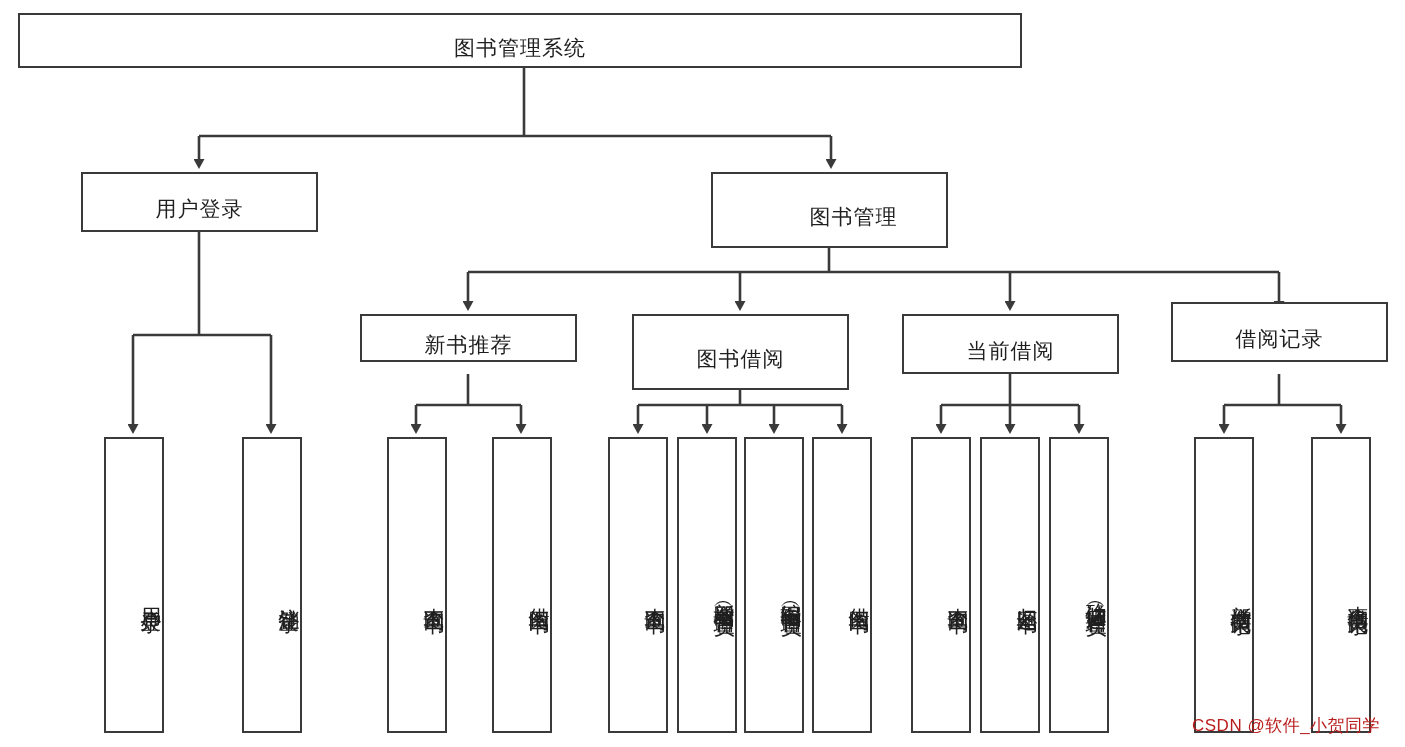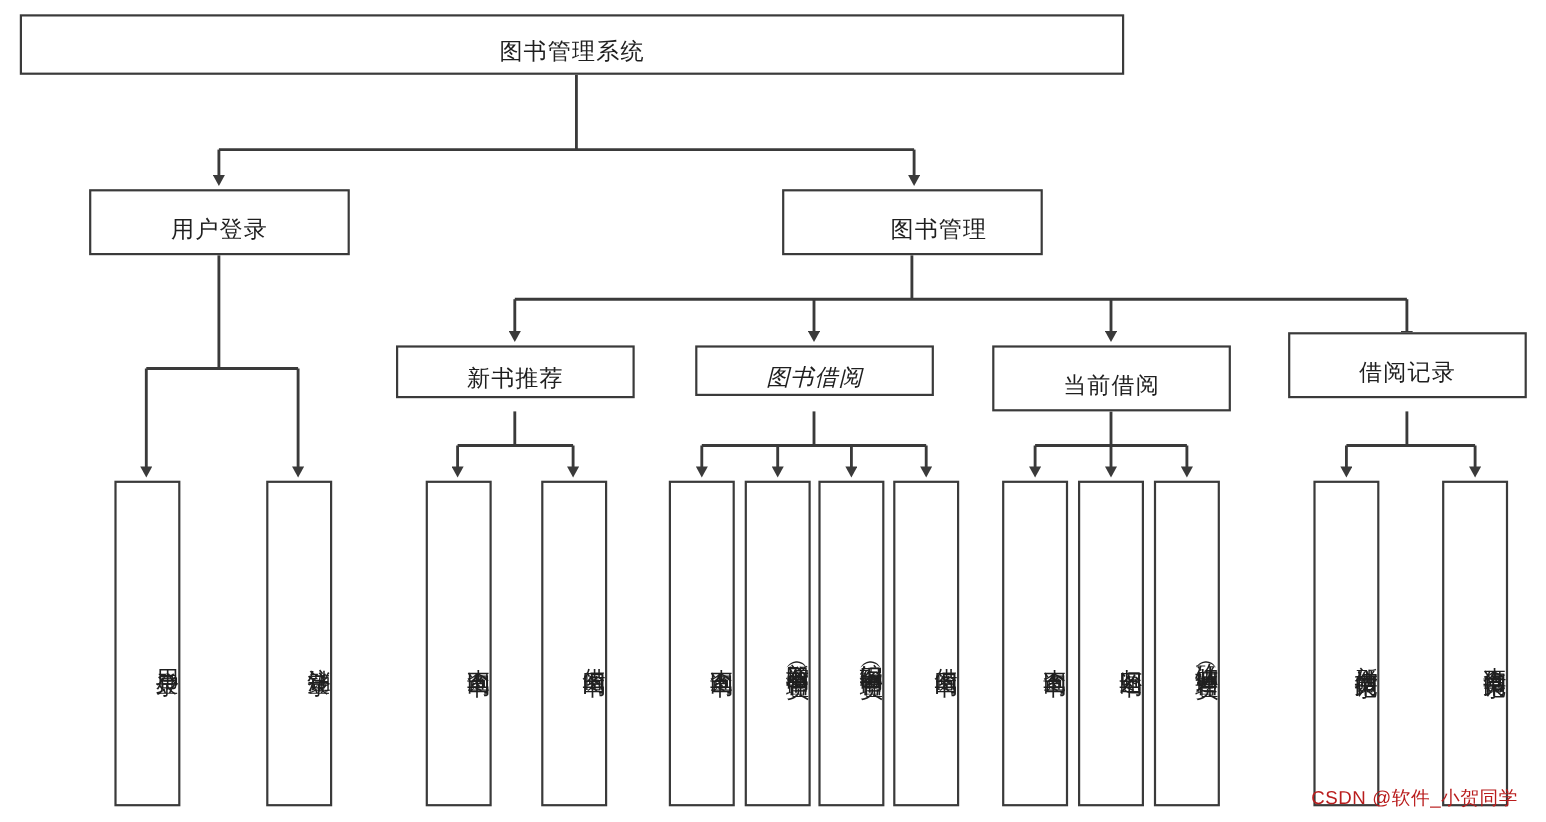--- a/index.html
+++ b/index.html
@@ -121,29 +121,29 @@
   </svg>
 
   <div class="node horiz" style="left:18px;top:13px;width:1004px;height:55px;">
     <span class="label">图书管理系统</span>
   </div>
 
   <div class="node horiz" style="left:81px;top:172px;width:237px;height:60px;">
     <span class="label">用户登录</span>
   </div>
 
-  <div class="node horiz" style="left:711px;top:172px;width:237px;height:60px;padding-left:48px;">
+  <div class="node horiz" style="left:711px;top:172px;width:237px;height:76px;padding-left:48px;">
     <span class="label">图书管理</span>
   </div>
 
   <div class="node horiz" style="left:360px;top:314px;width:217px;height:48px;">
     <span class="label">新书推荐</span>
   </div>
 
-  <div class="node horiz" style="left:632px;top:314px;width:217px;height:46px;font-style:italic;">
+  <div class="node horiz" style="left:632px;top:314px;width:217px;height:76px;">
     <span class="label">图书借阅</span>
   </div>
 
   <div class="node horiz" style="left:902px;top:314px;width:217px;height:60px;">
     <span class="label">当前借阅</span>
   </div>
 
   <div class="node horiz" style="left:1171px;top:302px;width:217px;height:60px;">
     <span class="label">借阅记录</span>
   </div>

